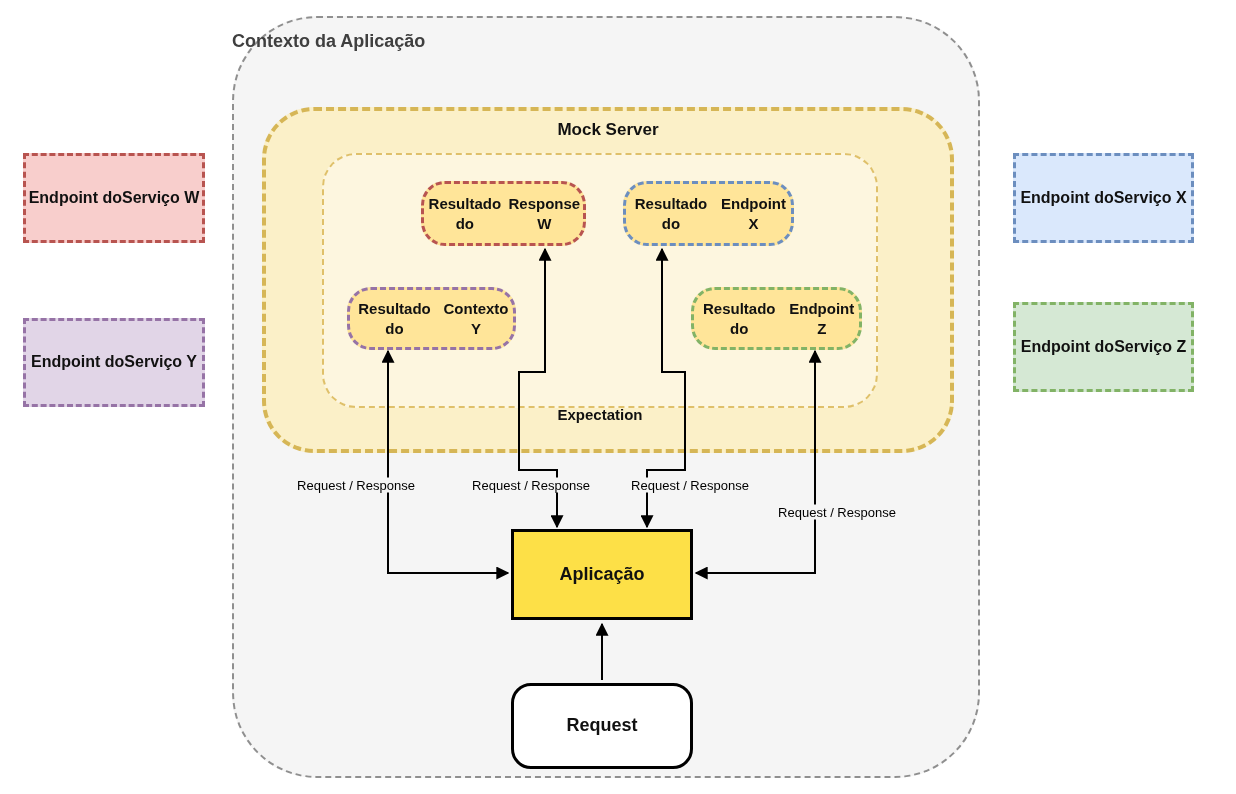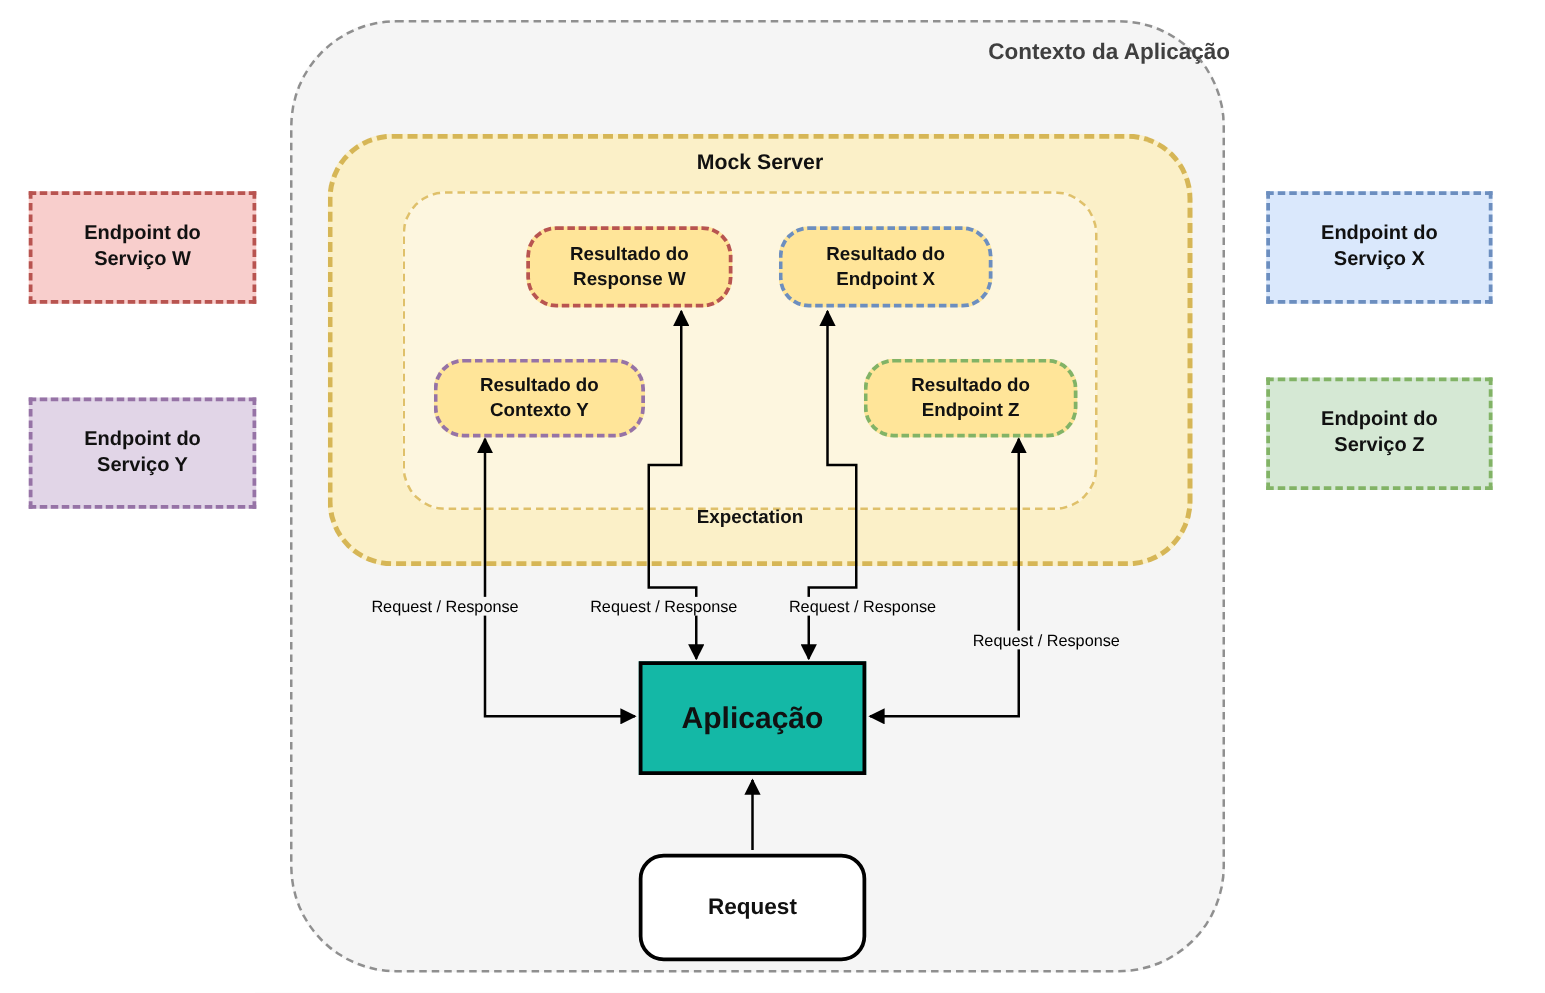--- a/index.html
+++ b/index.html
@@ -12,54 +12,54 @@
     background: #ffffff;
   }
   
   .ctx-container {
     position: absolute; left: 232px; top: 16px; width: 748px; height: 762px;
     background: #F5F5F5; border: 2px dashed #8f8f8f; border-radius: 85px;
     box-sizing: border-box;
   }
   .ctx-title {
     position: absolute; left: 232px; top: 31px; width: 752px;
-    text-align: right; font-weight: bold; font-size: 18px; color: #3f3f3f;
+    text-align: left; font-weight: bold; font-size: 18px; color: #3f3f3f;
   }
   .mock-container {
     position: absolute; left: 262px; top: 107px; width: 692px; height: 346px;
     background: #FBF0C8; border: 4px dashed #D6B656; border-radius: 52px;
     box-sizing: border-box;
   }
   .mock-title {
     position: absolute; left: 262px; top: 120px; width: 692px;
     text-align: center; font-weight: bold; font-size: 17px; color: #111111;
   }
   .inner-container {
     position: absolute; left: 322px; top: 153px; width: 556px; height: 255px;
     background: #FDF6DF; border: 2px dashed #DFC06A; border-radius: 34px;
     box-sizing: border-box;
   }
   
   .node {
-    position: absolute; display: flex; flex-direction: column;
+    position: absolute; display: flex; flex-direction: row;
     align-items: center; justify-content: center;
     text-align: center; font-weight: bold; color: #111111;
     box-sizing: border-box; line-height: 1.3; z-index: 3;
   }
   .result-box { background: #FFE599; font-size: 15px; border-radius: 24px; }
   .res-w { left: 421px; top: 181px; width: 165px; height: 65px; border: 3px dashed #B85450; }
   .res-x { left: 623px; top: 181px; width: 171px; height: 65px; border: 3px dashed #6C8EBF; }
   .res-y { left: 347px; top: 287px; width: 169px; height: 63px; border: 3px dashed #9673A6; }
   .res-z { left: 691px; top: 287px; width: 171px; height: 63px; border: 3px dashed #82B366; }
   .endpoint-box { font-size: 16px; }
   .ep-w { left: 23px;   top: 153px; width: 182px; height: 90px; border: 3px dashed #B85450; background: #F8CECC; }
   .ep-y { left: 23px;   top: 318px; width: 182px; height: 89px; border: 3px dashed #9673A6; background: #E1D5E7; }
   .ep-x { left: 1013px; top: 153px; width: 181px; height: 90px; border: 3px dashed #6C8EBF; background: #DAE8FC; }
   .ep-z { left: 1013px; top: 302px; width: 181px; height: 90px; border: 3px dashed #82B366; background: #D5E8D4; }
-  .app-box   { left: 511px; top: 529px; width: 182px; height: 91px; border: 3px solid #000000; background: #14b8a6; font-size: 24px; }
+  .app-box   { left: 511px; top: 529px; width: 182px; height: 91px; border: 3px solid #000000; background: #fde047; font-size: 18px; }
   .tests-box { left: 511px; top: 683px; width: 182px; height: 86px; border: 3px solid #000000; background: #ffffff; font-size: 18px; border-radius: 20px; }
   
   .arrow-layer { position: absolute; left: 0; top: 0; z-index: 2; pointer-events: none; }
   .edge { fill: none; stroke: #000000; stroke-width: 2; }
   
   .edge-label {
     position: absolute; transform: translate(-50%, -50%);
     white-space: nowrap; font-size: 13px; color: #000000;
     background: #F5F5F5; padding: 0 3px; z-index: 4;
   }

